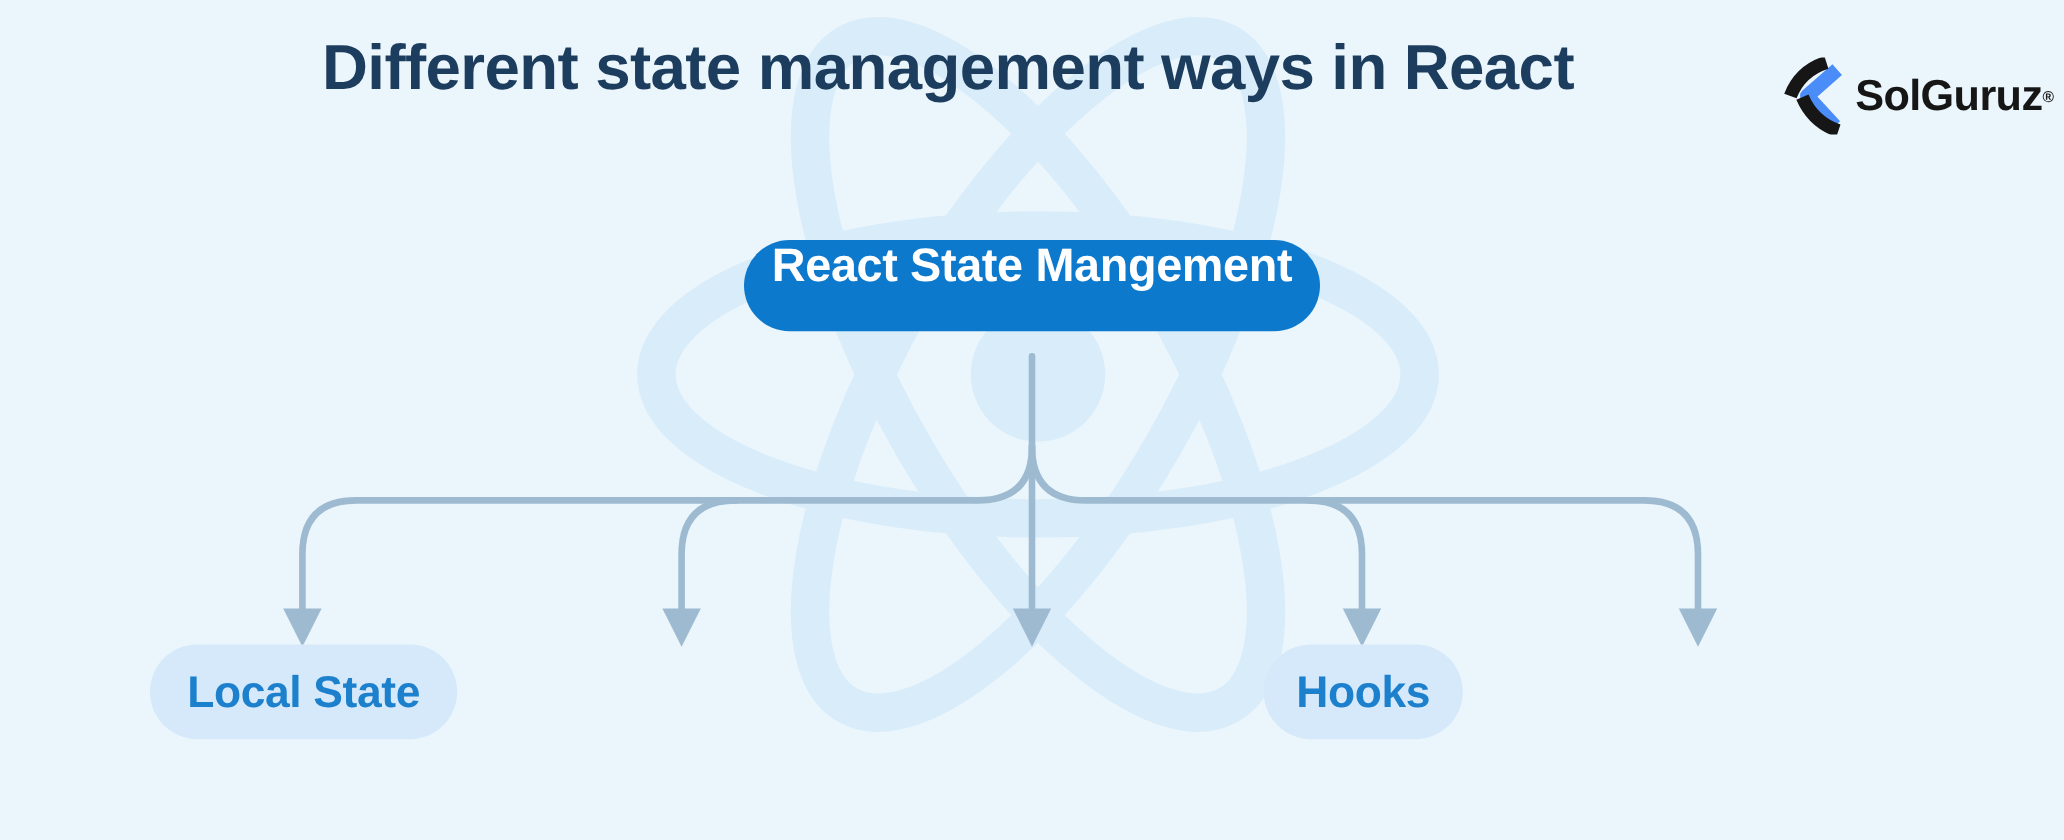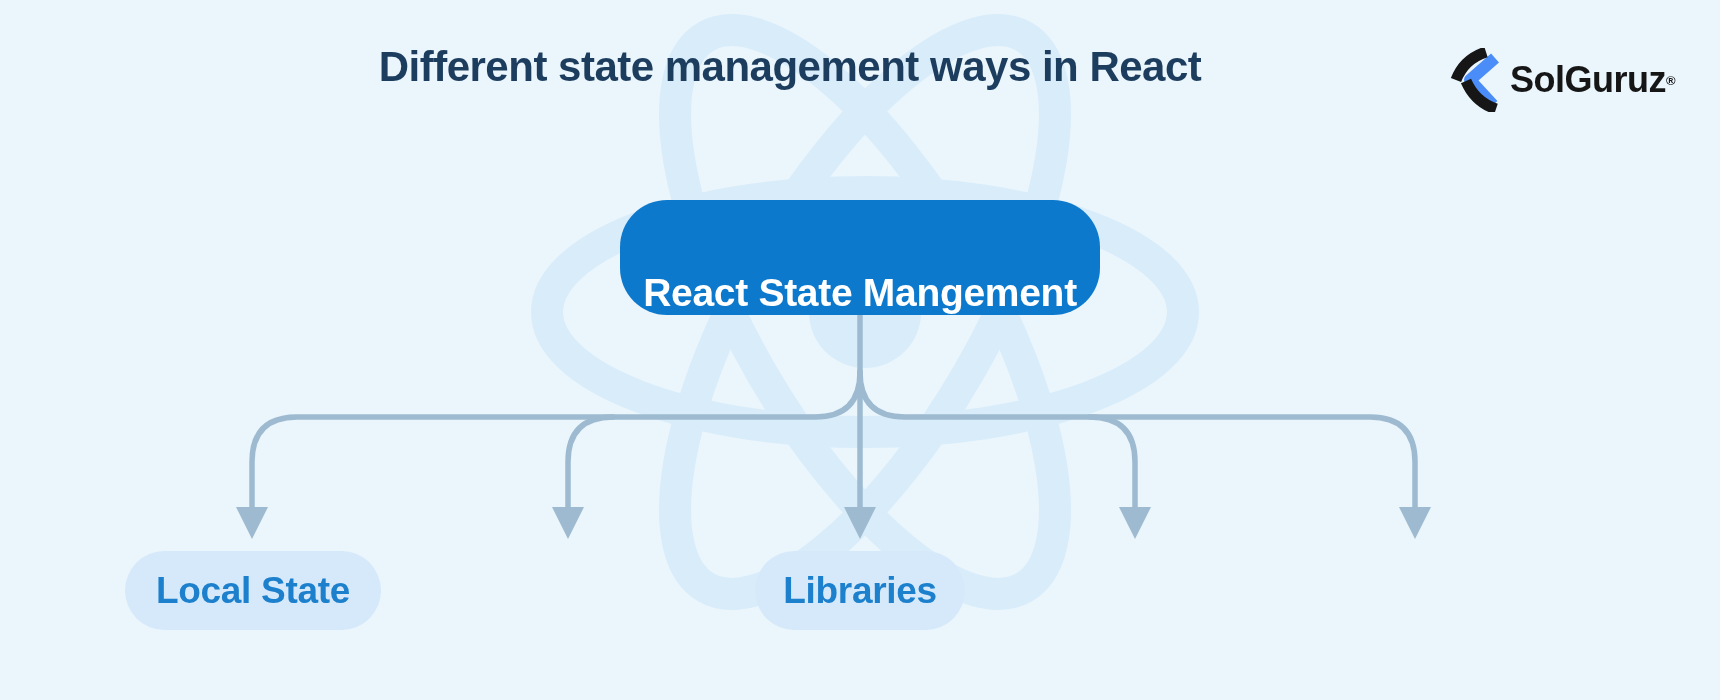--- a/index.html
+++ b/index.html
@@ -19,33 +19,33 @@
     position: absolute;
     left: 0; top: 0;
     pointer-events: none;
   }
   .wm-ring { fill: none; stroke: var(--watermark, #d9ecfa); stroke-width: 32; }
   .wm-core { fill: var(--watermark, #d9ecfa); }
 
   
   .title {
     position: absolute;
-    left: 0; right: 140px; top: 43px;
+    left: 0; right: 140px; top: 26px;
     margin: 0;
     text-align: center;
-    font-size: 42px;
+    font-size: 53px;
     font-weight: 700;
     letter-spacing: -0.5px;
     color: var(--title-text, #1c3d5e);
   }
 
   
   .brand {
     position: absolute;
-    left: 1448px; top: 48px;
+    left: 1484px; top: 48px;
     display: flex;
     align-items: center;
     justify-content: flex-end;
   }
   .brand-icon { width: 56px; height: 64px; margin-right: 6px; }
   .lgi-dark { fill: none; stroke: var(--logo-black, #161616); stroke-width: 11; }
   .lgi-blue { fill: none; stroke: var(--logo-blue, #4b8df8); stroke-width: 12; stroke-linejoin: round; }
   .brand-name {
     font-size: 36px;
     font-weight: 700;
@@ -61,34 +61,34 @@
 
   
   .connectors { position: absolute; left: 0; top: 0; pointer-events: none; }
   .conn-line { fill: none; stroke: var(--connector, #9dbad0); stroke-width: 5.5; stroke-linecap: round; }
   .conn-arrow { fill: var(--connector, #9dbad0); }
 
   
   .root-pill {
     position: absolute;
     left: 620px; top: 200px;
-    width: 480px; height: 115px;
+    width: 480px; height: 76px;
     border-radius: 47px;
     background: var(--root-fill, #0d79cd);
     color: var(--root-text, #ffffff);
     display: flex;
-    align-items: flex-end;
+    align-items: flex-start;
     justify-content: center;
     font-size: 39px;
     font-weight: 700;
     letter-spacing: -0.3px;
   }
   .child-pill {
     position: absolute;
-    top: 551px;
+    top: 537px;
     height: 79px;
     border-radius: 40px;
     background: var(--child-fill, #d6e9fa);
     color: var(--child-text, #1c80cd);
     display: flex;
     align-items: center;
     justify-content: center;
     font-size: 37px;
     font-weight: 700;
     letter-spacing: -0.3px;
@@ -139,17 +139,17 @@
     <polygon class="conn-arrow" points="1399,507 1431,507 1415,539"></polygon>
   </svg>
 
   <div class="root-pill">
     <span>React State Mangement</span>
   </div>
 
   <div class="child-pill" style="left:125px;width:256px">
     <span>Local State</span>
   </div>
-  <div class="child-pill" style="left:755px;width:210px">
-    <span>Libraries</span>
+  <div class="child-pill" style="left:1053px;width:166px">
+    <span>Hooks</span>
   </div>
 
 </div>
 
 </body></html>

